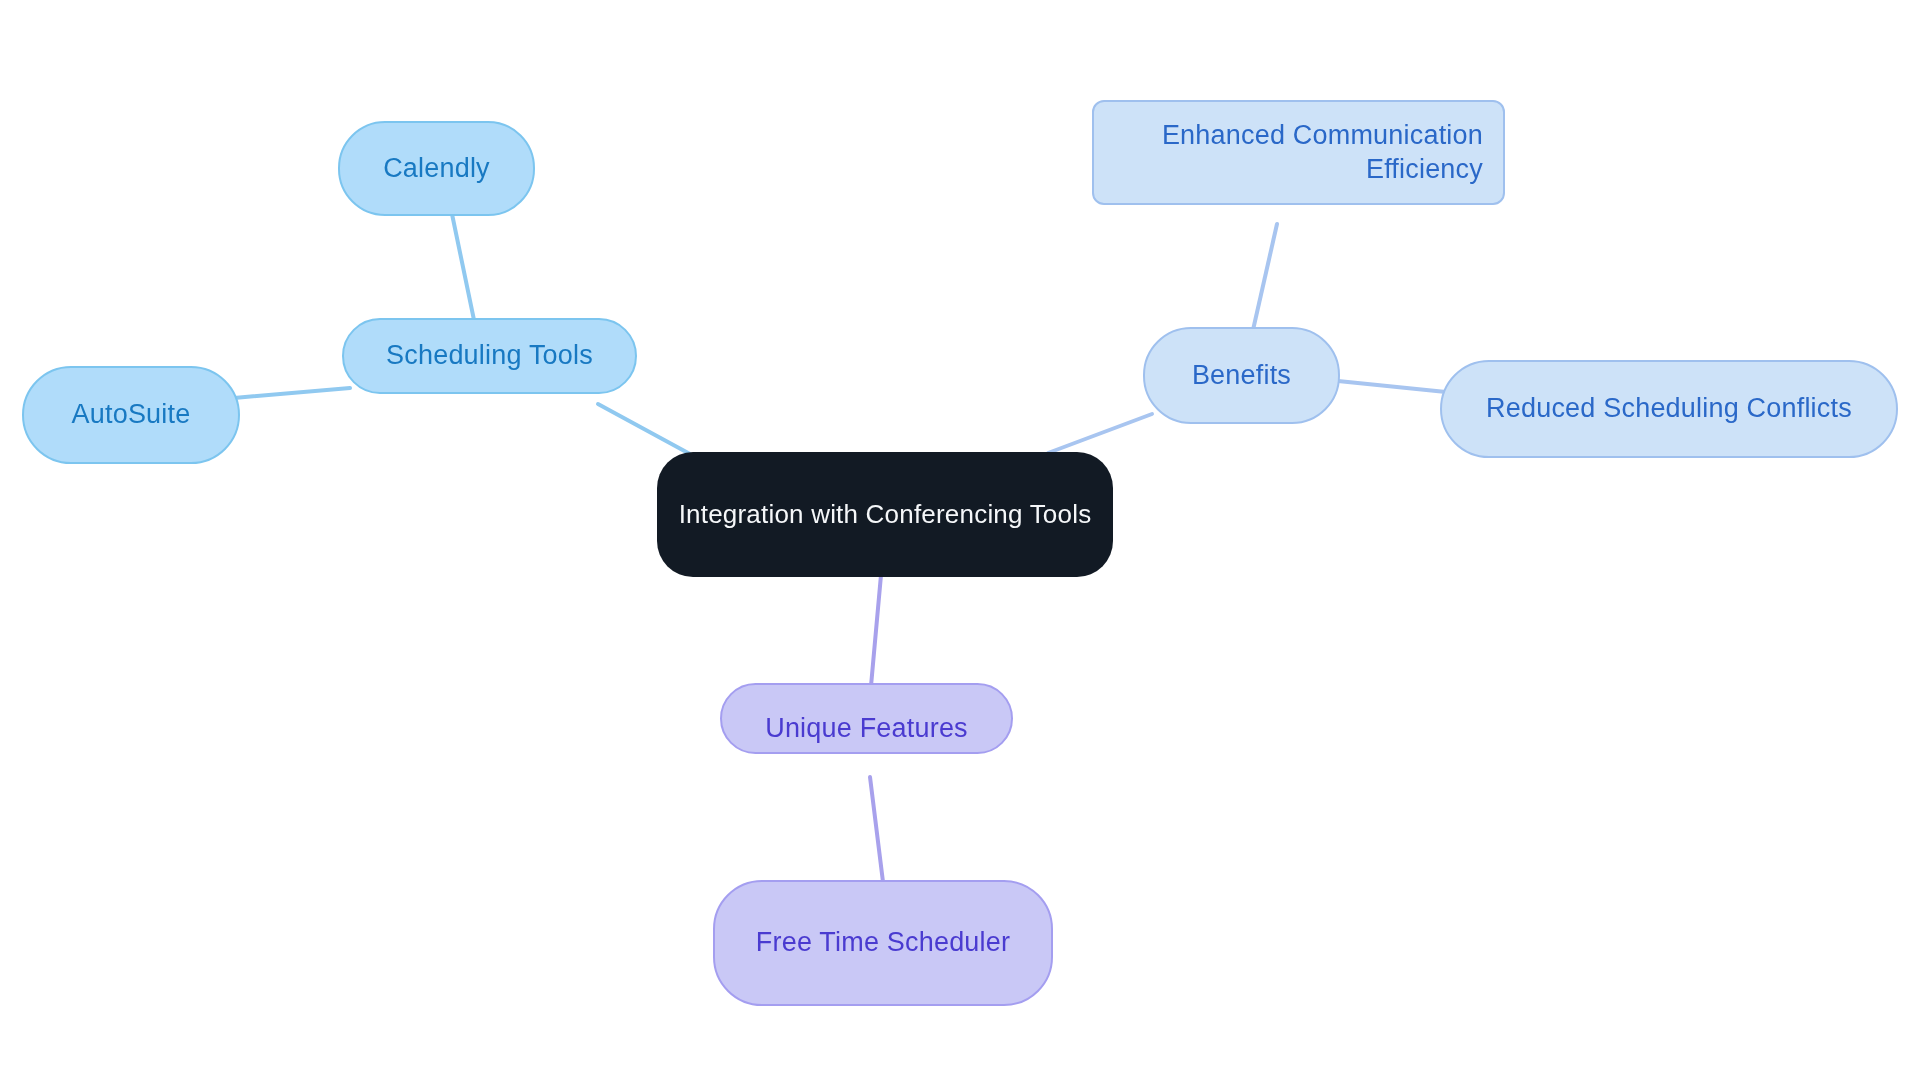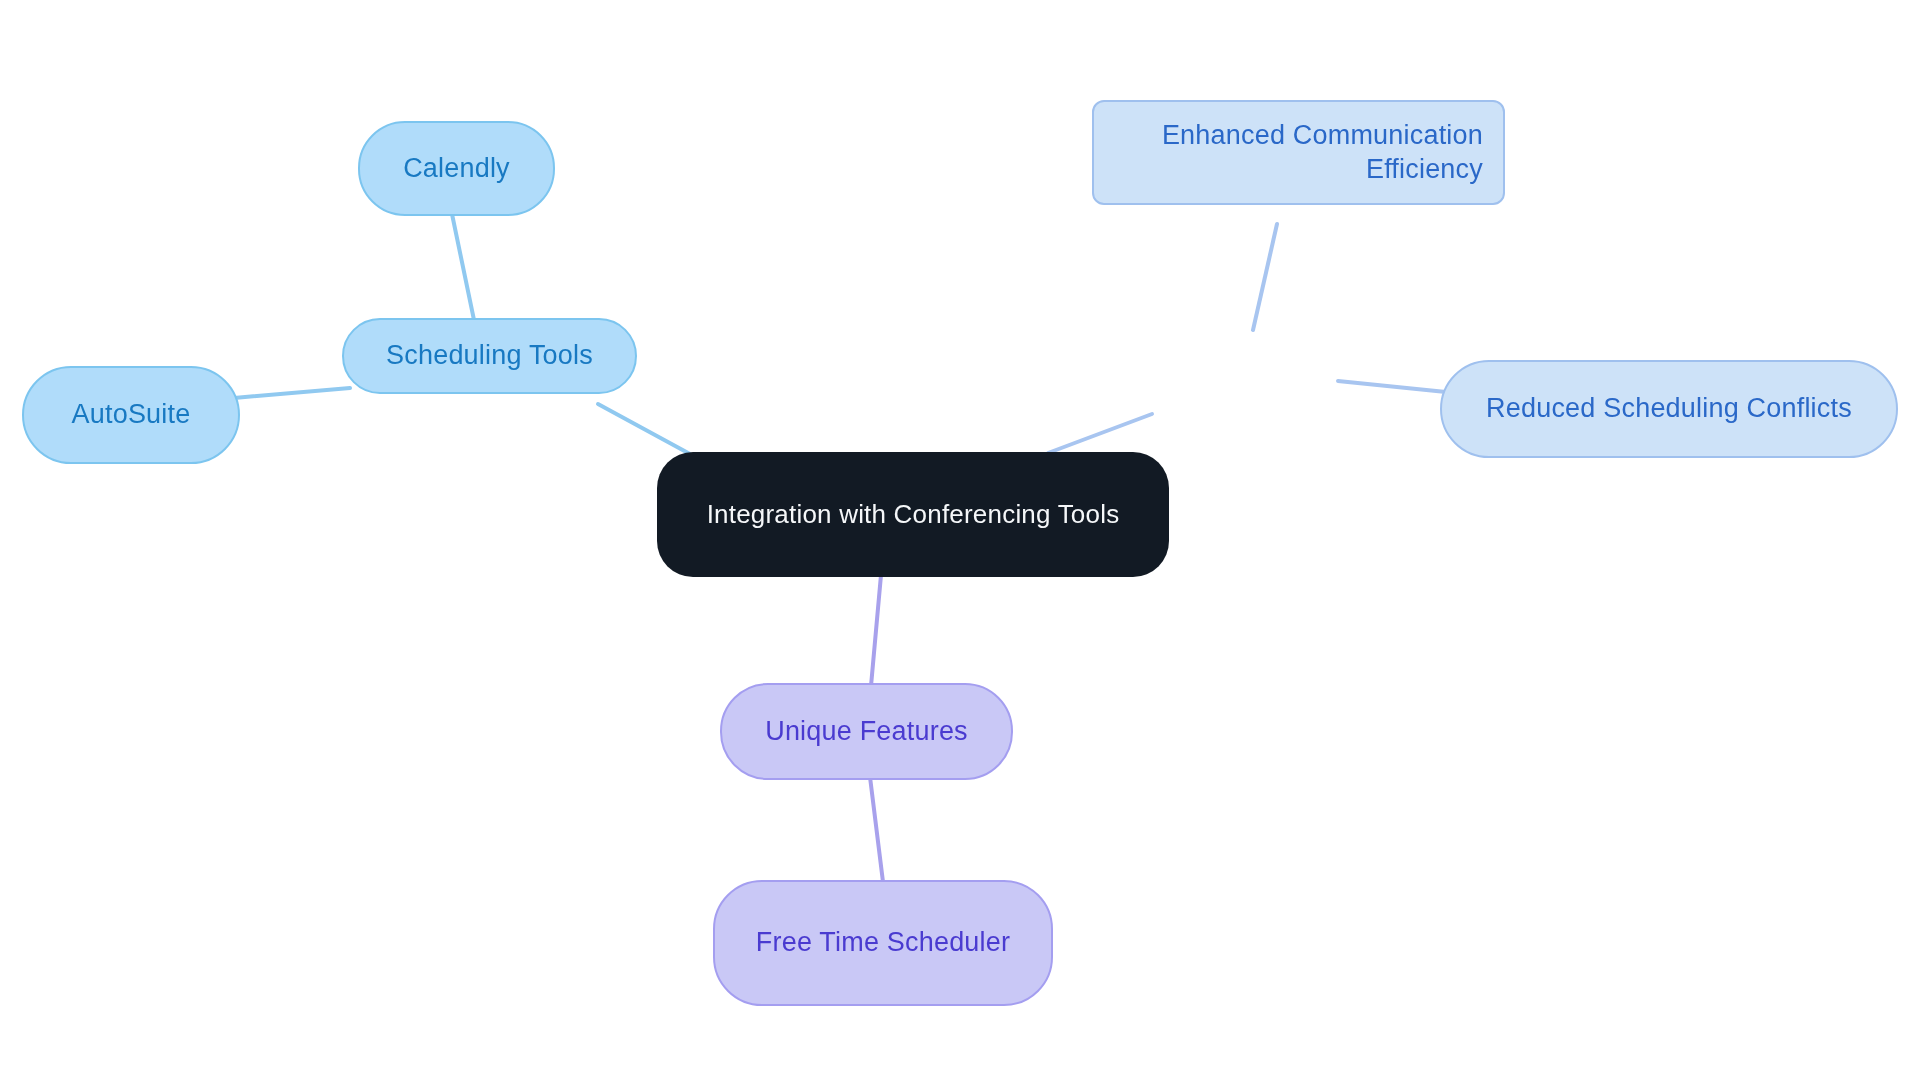--- a/index.html
+++ b/index.html
@@ -79,46 +79,49 @@
     <line class="edge-blue" x1="452" y1="214" x2="474" y2="320"></line>
     <line class="edge-blue" x1="234" y1="398" x2="350" y2="388"></line>
     <line class="edge-blue" x1="598" y1="404" x2="690" y2="454"></line>
     <line class="edge-peri" x1="1277" y1="224" x2="1253" y2="330"></line>
     <line class="edge-peri" x1="1338" y1="381" x2="1446" y2="392"></line>
     <line class="edge-peri" x1="1152" y1="414" x2="1048" y2="453"></line>
     <line class="edge-purple" x1="881" y1="575" x2="871" y2="686"></line>
     <line class="edge-purple" x1="870" y1="777" x2="883" y2="882"></line>
   </svg>
 
-  <div class="node family-center" style="left:657px; top:452px; width:512px; height:125px; border-radius:36px;">
+  <div class="node family-center" style="left:657px; top:452px; width:456px; height:125px; border-radius:36px;">
     <span>Integration with Conferencing Tools</span>
   </div>
 
   <div class="node family-blue" style="left:342px; top:318px; width:295px; height:76px; border-radius:45px;">
     <span>Scheduling Tools</span>
   </div>
 
-  <div class="node family-blue" style="left:358px; top:121px; width:197px; height:95px; border-radius:47px;">
+  <div class="node family-blue" style="left:338px; top:121px; width:197px; height:95px; border-radius:47px;">
     <span>Calendly</span>
   </div>
 
   <div class="node family-blue" style="left:22px; top:366px; width:218px; height:98px; border-radius:49px;justify-content:center;">
     <span>AutoSuite</span>
   </div>
 
+  <div class="node family-peri" style="left:1143px; top:327px; width:197px; height:97px; border-radius:48px;">
+    <span>Benefits</span>
+  </div>
 
   <div class="node family-peri" style="left:1092px; top:100px; width:413px; height:105px; border-radius:12px;text-align:right;">
     <span>Enhanced Communication Efficiency</span>
   </div>
 
   <div class="node family-peri" style="left:1440px; top:360px; width:458px; height:98px; border-radius:49px; padding:18px 12px;">
     <span>Reduced Scheduling Conflicts</span>
   </div>
 
-  <div class="node family-purple" style="left:720px; top:683px; width:293px; height:97px; border-radius:48px;">
+  <div class="node family-purple" style="left:720px; top:683px; width:293px; height:71px; border-radius:48px;align-items:flex-end;">
     <span>Unique Features</span>
   </div>
 
   <div class="node family-purple" style="left:713px; top:880px; width:340px; height:126px; border-radius:49px;">
     <span>Free Time Scheduler</span>
   </div>
 
 </div>
 
 </body></html>

